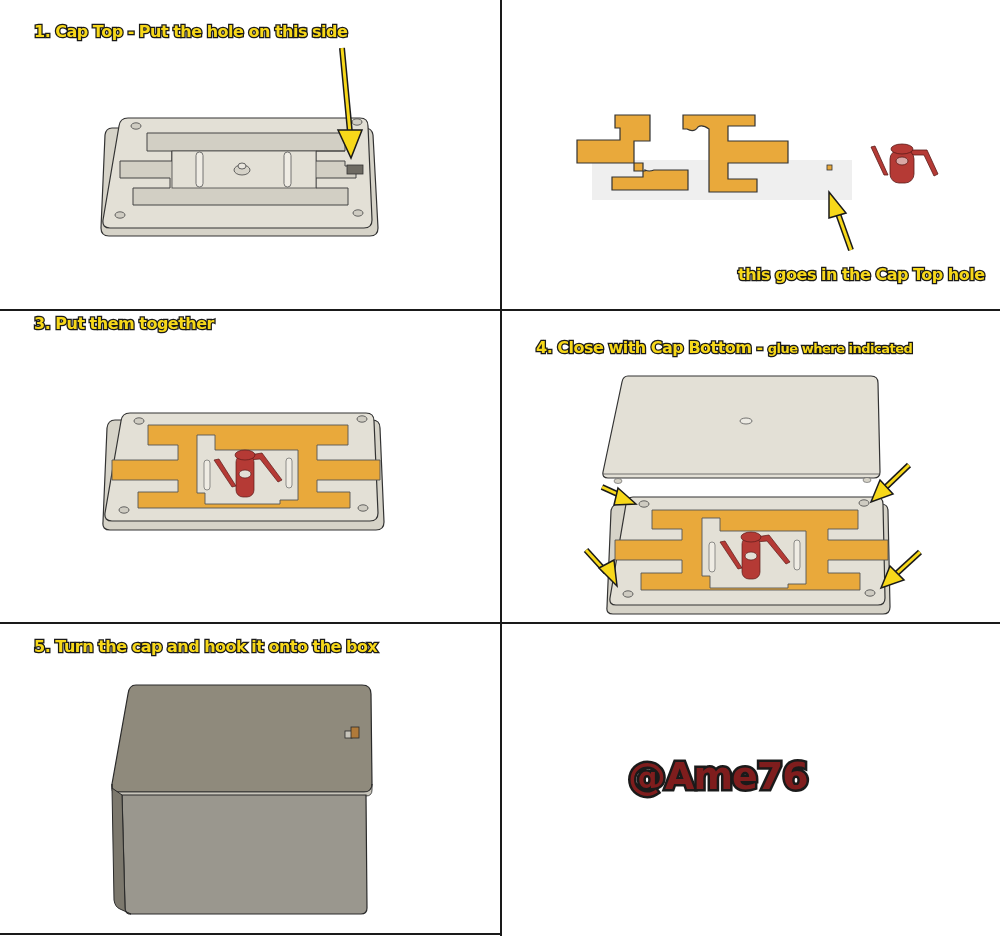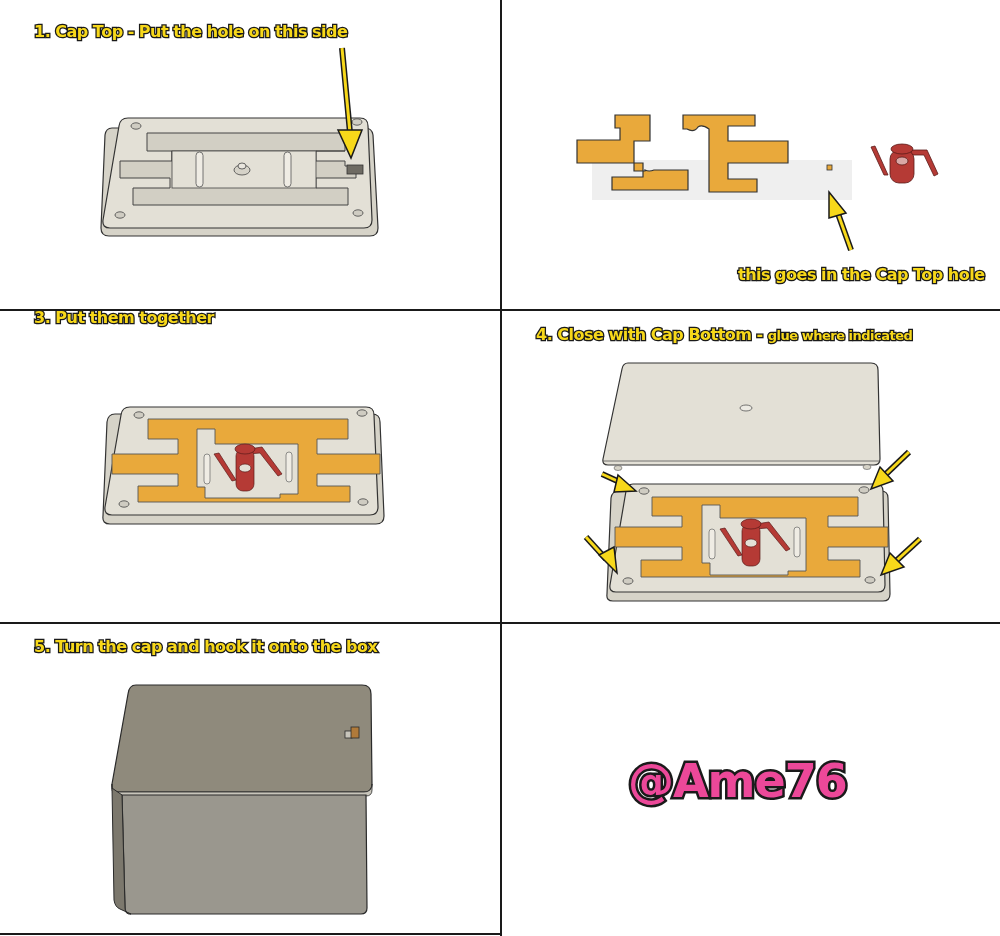--- a/index.html
+++ b/index.html
@@ -16,22 +16,22 @@
     paint-order: stroke fill;
     white-space: nowrap;
   }
   .title.big { font-size: 16px; }
   .title .sub { font-size: 13px; }
   .note { font-size: 16px; }
   .credit {
     position: absolute;
     font-family: "DejaVu Sans", sans-serif;
     font-weight: bold;
-    font-size: 46px;
-    color: #ec4899;
+    font-size: 38px;
+    color: #7f1d1d;
     -webkit-text-stroke: 5px #1a1a1a;
     paint-order: stroke fill;
     letter-spacing: -1px;
   }
   svg { position: absolute; overflow: visible; }
 </style>
 </head>
 <body>
 
 <div class="grid-line" style="left:500px; top:0; width:2px; height:936px;"></div>
@@ -94,21 +94,21 @@
 
     <g>
       <line x1="349" y1="250" x2="334" y2="208" stroke="#1a1a1a" stroke-width="6"></line>
       <line x1="349" y1="250" x2="334" y2="208" stroke="#f7d81a" stroke-width="3"></line>
       <polygon points="327,192 344,213 327,218" fill="#f7d81a" stroke="#1a1a1a" stroke-width="1.5"></polygon>
     </g>
   </svg>
   <div class="title note" style="left:236px; top:265px;">this goes in the Cap Top hole</div>
 </div>
 
-<div class="panel" style="left:0; top:294px; width:500px; height:332px;">
+<div class="panel" style="left:0; top:300px; width:500px; height:332px;">
   <div class="title big" style="left:34px; top:14px;">3. Put them together</div>
   <svg width="500" height="311" style="left:0; top:0;">
     <path d="M115 120 L372 120 Q380 120 380 128 L384 222 Q384 230 376 230 L110 230 Q102 230 103 222 L107 128 Q108 120 115 120 Z" fill="#d6d3c8" stroke="#333" stroke-width="1.2"></path>
     <path d="M130 113 L366 113 Q374 113 374 121 L378 213 Q378 221 370 221 L112 221 Q104 221 105 213 L121 121 Q122 113 130 113 Z" fill="#e3e0d6" stroke="#333" stroke-width="1.2"></path>
 
     <path d="M148 125 L348 125 L348 145 L317 145 L317 160 L380 160 L380 180 L317 180 L317 192 L350 192 L350 208 L138 208 L138 192 L178 192 L178 180 L112 180 L112 160 L178 160 L178 145 L148 145 Z" fill="#e9a93b" stroke="#555" stroke-width="0.9"></path>
 
     <path d="M197 135 L215 135 L215 150 L298 150 L298 200 L280 200 L280 204 L205 204 L205 193 L197 193 Z" fill="#e3e0d6" stroke="#555" stroke-width="0.9"></path>
     <rect x="204" y="160" width="6" height="30" rx="3" fill="#efece4" stroke="#666" stroke-width="0.7"></rect>
     <rect x="286" y="158" width="6" height="30" rx="3" fill="#efece4" stroke="#666" stroke-width="0.7"></rect>
@@ -119,21 +119,21 @@
     <ellipse cx="245" cy="155" rx="10" ry="5" fill="#b53a35" stroke="#5a1a18" stroke-width="0.7"></ellipse>
     <ellipse cx="245" cy="174" rx="6" ry="4" fill="#e3e0d6" stroke="#5a1a18" stroke-width="0.7"></ellipse>
 
     <ellipse cx="139" cy="121" rx="5" ry="3.2" fill="#cfccc2" stroke="#444" stroke-width="0.8"></ellipse>
     <ellipse cx="362" cy="119" rx="5" ry="3.2" fill="#cfccc2" stroke="#444" stroke-width="0.8"></ellipse>
     <ellipse cx="124" cy="210" rx="5" ry="3.2" fill="#cfccc2" stroke="#444" stroke-width="0.8"></ellipse>
     <ellipse cx="363" cy="208" rx="5" ry="3.2" fill="#cfccc2" stroke="#444" stroke-width="0.8"></ellipse>
   </svg>
 </div>
 
-<div class="panel" style="left:502px; top:311px; width:414px; height:311px;">
+<div class="panel" style="left:502px; top:324px; width:414px; height:311px;">
   <div class="title big" style="left:34px; top:14px;">
     <span>4. Close with Cap Bottom - </span><span class="sub">glue  where indicated</span>
   </div>
   <svg width="498" height="311" style="left:0; top:0;">
 
     <path d="M126 52 L369 52 Q376 52 376 59 L378 148 Q378 154 372 154 L106 154 Q100 154 101 148 L120 58 Q121 52 126 52 Z" fill="#e3e0d6" stroke="#333" stroke-width="1.2"></path>
     <line x1="101" y1="150" x2="378" y2="150" stroke="#555" stroke-width="0.8"></line>
     <ellipse cx="244" cy="97" rx="6" ry="3" fill="#eceae3" stroke="#555" stroke-width="0.8"></ellipse>
     <ellipse cx="116" cy="157" rx="4" ry="2.5" fill="#d6d3c8" stroke="#555" stroke-width="0.6"></ellipse>
     <ellipse cx="365" cy="156" rx="4" ry="2.5" fill="#d6d3c8" stroke="#555" stroke-width="0.6"></ellipse>

